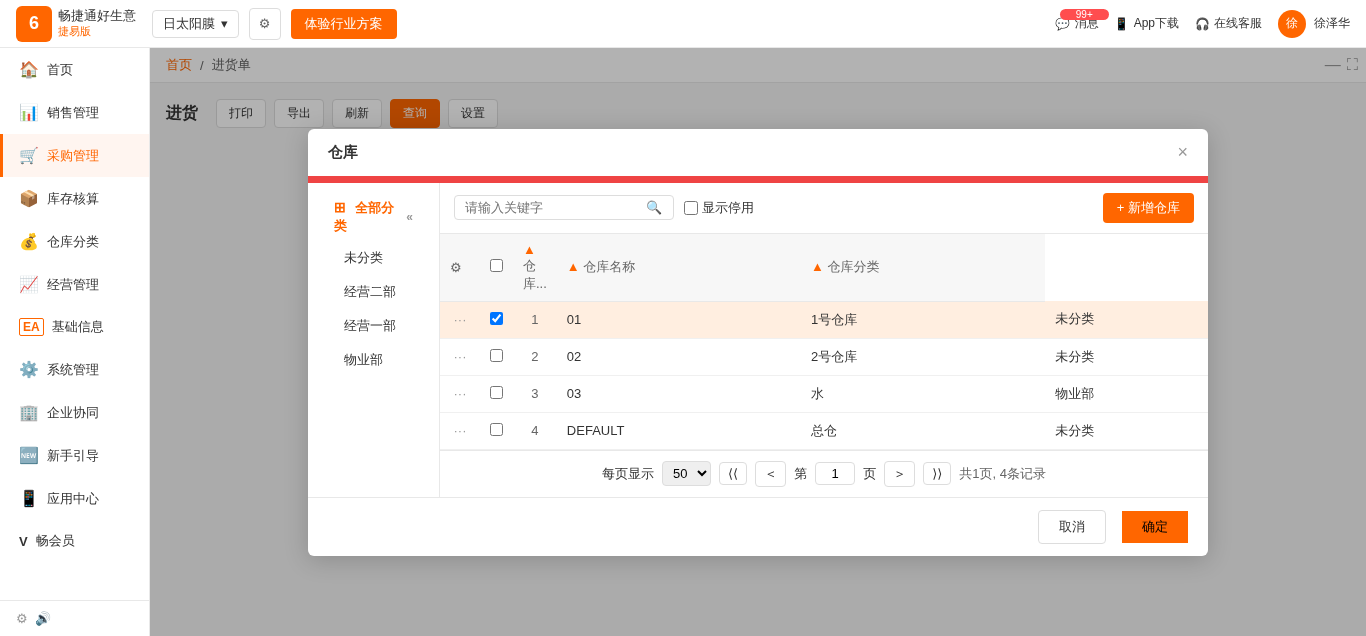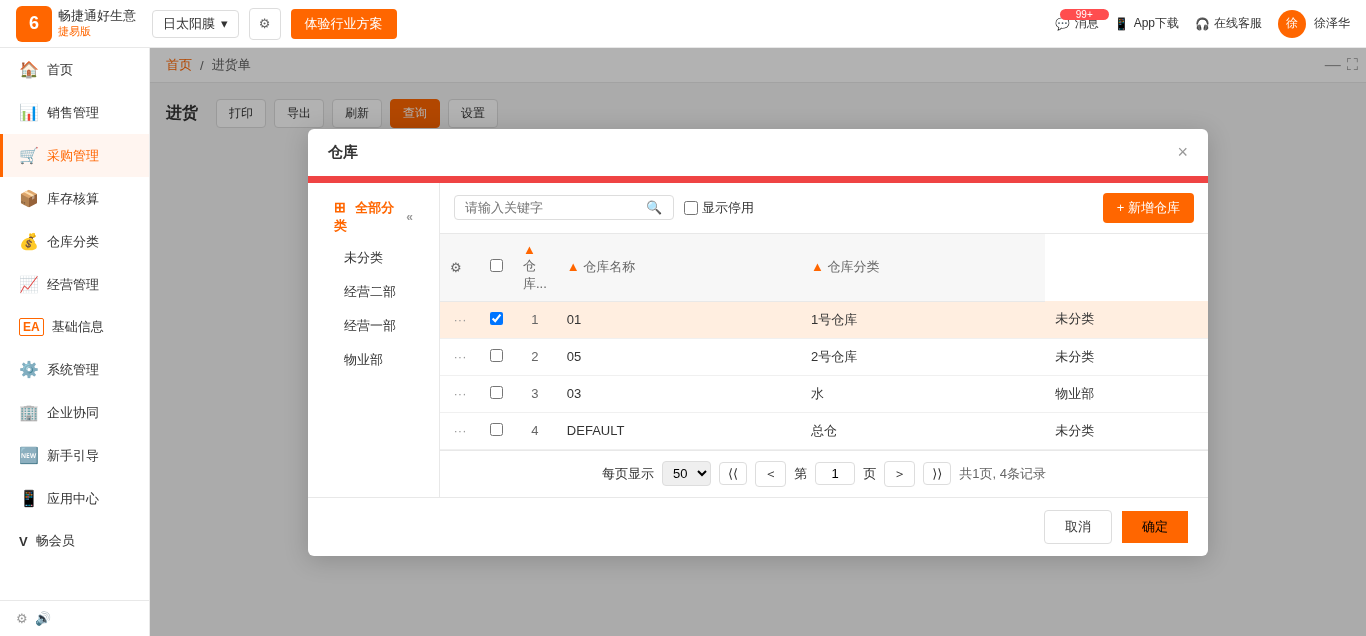--- a/index.html
+++ b/index.html
@@ -237,21 +237,21 @@
     .page-btn:disabled { color: #ccc; cursor: not-allowed; }
     .page-input {
       border: 1px solid #ddd; border-radius: 4px;
       width: 40px; text-align: center; padding: 3px 4px; font-size: 13px;
     }
     .page-info { color: #666; }
 
     
     .modal-footer {
       display: flex; align-items: center; justify-content: flex-end;
-      padding: 12px 20px; gap: 10px; border-top: 1px solid #e8e8e8;
+      padding: 12px 20px; gap: 16px; border-top: 1px solid #e8e8e8;
     }
     .cancel-btn {
       border: 1px solid #ddd; border-radius: 4px;
       padding: 7px 20px; cursor: pointer; background: #fff; color: #333; font-size: 13px;
     }
     .confirm-btn {
       background: #ff6600; color: #000000;
       border: none; border-radius: 0;
       padding: 7px 20px; cursor: pointer; font-size: 13px;
     }
@@ -464,21 +464,21 @@
     <td>01</td>
     <td>1号仓库</td>
     <td>未分类</td>
   </tr>
                     <tr>
     <td class="gear-cell col-settings">···</td>
     <td class="col-cb">
       <input type="checkbox" style="">
     </td>
     <td class="row-num col-num">2</td>
-    <td>05</td>
+    <td>02</td>
     <td>2号仓库</td>
     <td>未分类</td>
   </tr>
                     <tr>
     <td class="gear-cell col-settings">···</td>
     <td class="col-cb">
       <input type="checkbox" style="">
     </td>
     <td class="row-num col-num">3</td>
     <td>03</td>

